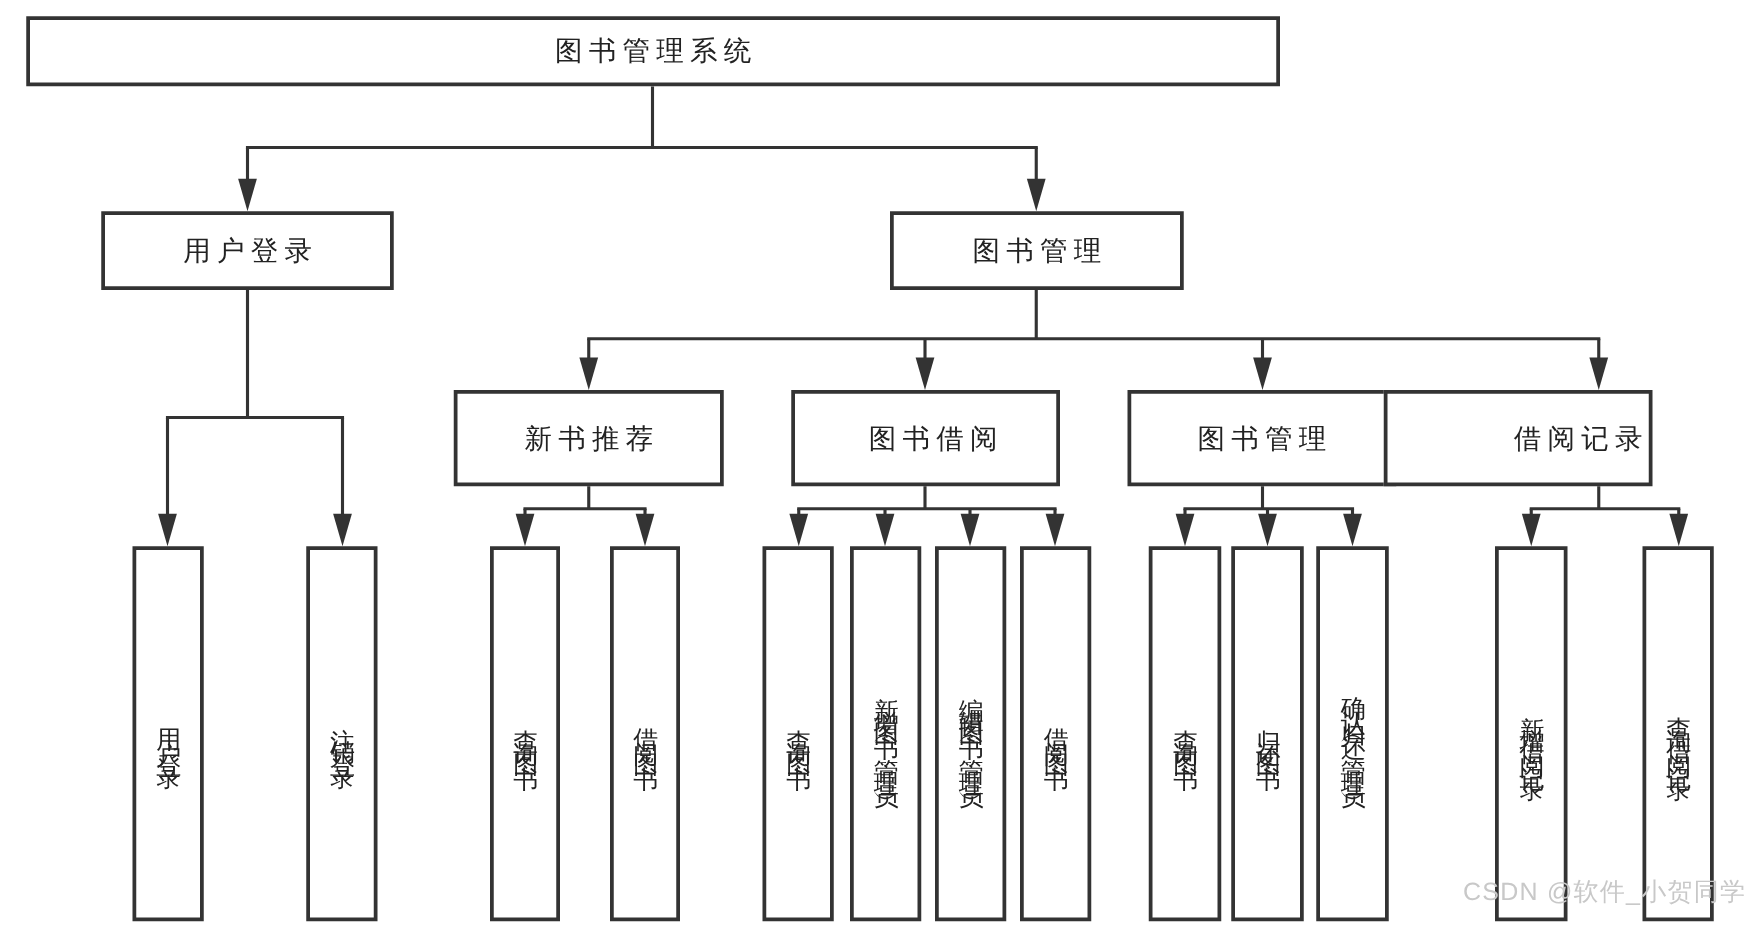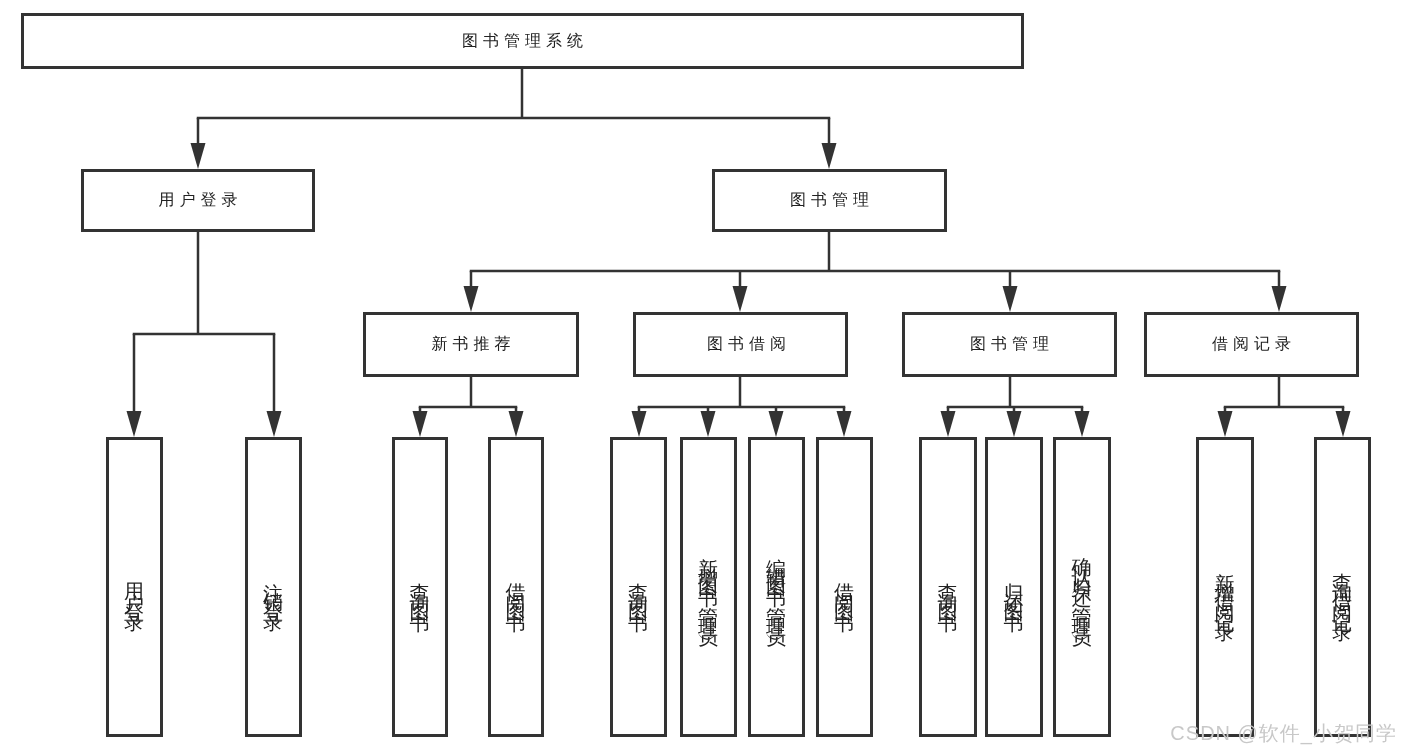--- a/index.html
+++ b/index.html
@@ -40,65 +40,65 @@
     position: absolute;
     border: 3px solid var(--line);
     background: var(--bg);
     display: flex;
     align-items: center;
     justify-content: center;
     z-index: 2;
   }
   .node .label {
     color: var(--text);
-    font-size: 16px;
+    font-size: 22px;
     letter-spacing: 5px;
     text-indent: 5px;
     white-space: nowrap;
   }
   .leaf .label {
     writing-mode: vertical-rl;
     text-orientation: mixed;
     letter-spacing: 10px;
     text-indent: 0;
     font-size: 20px;
     line-height: 1;
   }
 
   
   .n-root   { left: 21px;   top: 13px;  width: 1003px; height: 56px; }
   
   .n-login  { left: 81px;   top: 169px; width: 234px;  height: 63px; }
   .n-mgmt   { left: 712px;  top: 169px; width: 235px;  height: 63px; }
   
-  .n-l3     { top: 312px; height: 65px; }
+  .n-l3     { top: 312px; height: 77px; }
   .n-newbook{ left: 363px;  width: 216px; }
   .n-borrow { left: 633px;  width: 215px; padding-left: 12px; }
   .n-current{ left: 902px;  width: 215px; }
-  .n-records{ left: 1144px; width: 215px; }
+  .n-records{ left: 1107px; width: 215px; justify-content: flex-end; }
   
   .leaf     { top: 437px; height: 300px; width: 57px; }
   .lf-1  { left: 106px; }
   .lf-2  { left: 245px; }
   .lf-3  { left: 392px; width: 56px; }
   .lf-4  { left: 488px; width: 56px; }
   .lf-5  { left: 610px; }
   .lf-6  { left: 680px; }
   .lf-7  { left: 748px; }
   .lf-8  { left: 816px; }
   .lf-9  { left: 919px;  width: 58px; }
   .lf-10 { left: 985px;  width: 58px; }
   .lf-11 { left: 1053px; width: 58px; }
   .lf-12 { left: 1196px; width: 58px; }
   .lf-13 { left: 1314px; }
 
   .watermark {
     position: absolute;
     right: 8px;
-    bottom: 0;
+    bottom: 20px;
     z-index: 3;
     color: var(--watermark);
     font-size: 20px;
     letter-spacing: 1px;
     white-space: nowrap;
   }
 </style>
 </head>
 <body>
 

